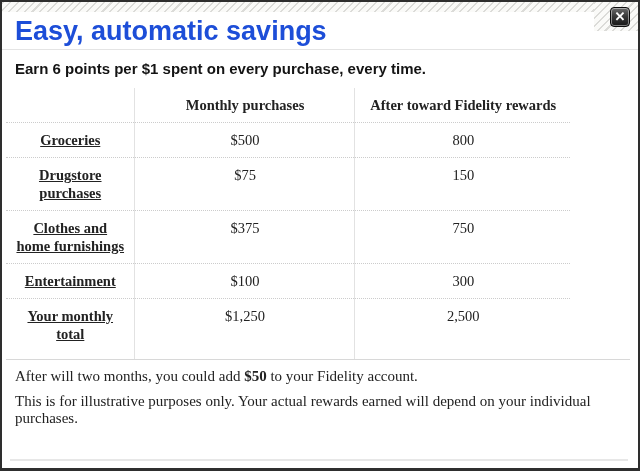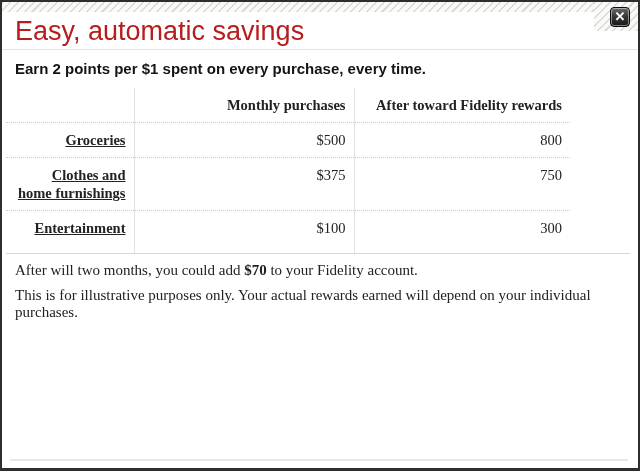--- a/index.html
+++ b/index.html
@@ -35,23 +35,23 @@
     border-radius: 4px;
     color: #ffffff;
     font-size: 13px; font-weight: bold; line-height: 18px;
     text-align: center;
     cursor: pointer;
     box-shadow: 0 0 0 1px rgba(255,255,255,0.45) inset;
   }
 
   .title {
     font-size: 27px;
-    font-weight: normal;
+    font-weight: bold;
     line-height: 32px;
-    color: #b91c1c;
+    color: #1d4ed8;
     margin: 3px 8px 0 13px;
     letter-spacing: 0px;
   }
   .title-divider {
     border: none;
     border-top: 1px solid #e4e4e4;
     margin-top: 2px;
   }
   .subtitle {
     font-size: 15px;
@@ -70,21 +70,21 @@
     width: 564px;
     font-family: "Liberation Serif", serif;
     font-size: 14.5px;
     color: #222222;
     table-layout: fixed;
   }
   col.c1 { width: 128px; }
   col.c2 { width: 220px; }
   col.c3 { width: 216px; }
   table.rewards th, table.rewards td {
-    text-align: right;
+    text-align: center;
     vertical-align: top;
     padding: 8px 8px 8px 10px;
     line-height: 18px;
     border-bottom: 1px dotted #cccccc;
   }
   table.rewards th.row-label { padding-left: 9px; text-decoration: underline; }
   table.rewards .v-border { border-right: 1px solid #e2e2e2; }
   table.rewards thead th { font-weight: bold; }
   table.rewards tbody th { font-weight: bold; }
   table.rewards tbody tr:last-child th,
@@ -114,21 +114,21 @@
 
   <div class="backdrop-strip"></div>
   <div class="backdrop-corner"></div>
 
   <div class="close-btn">✕</div>
 
   <h1 class="title">Easy, automatic savings</h1>
 
   <hr class="title-divider">
 
-  <h2 class="subtitle">Earn 2 points per $1 spent on every purchase, every time.</h2>
+  <h2 class="subtitle">Earn 6 points per $1 spent on every purchase, every time.</h2>
 
   <div class="table-wrap">
     <table class="rewards">
       <colgroup>
           <col class="c1">
           <col class="c2">
           <col class="c3">
         </colgroup>
       <thead>
         <tr>
@@ -138,36 +138,46 @@
         </tr>
       </thead>
       <tbody>
     <tr>
       <th class="v-border row-label" scope="row">Groceries</th>
       <td class="v-border">$500</td>
       <td>800</td>
     </tr>
 
 
+    <tr>
+      <th class="v-border row-label" scope="row">Drugstore purchases</th>
+      <td class="v-border">$75</td>
+      <td>150</td>
+    </tr>
 
     <tr>
       <th class="v-border row-label" scope="row">Clothes and home furnishings</th>
       <td class="v-border">$375</td>
       <td>750</td>
     </tr>
 
     <tr>
       <th class="v-border row-label" scope="row">Entertainment</th>
       <td class="v-border">$100</td>
       <td>300</td>
     </tr>
 
+    <tr>
+      <th class="v-border row-label" scope="row">Your monthly total</th>
+      <td class="v-border">$1,250</td>
+      <td>2,500</td>
+    </tr>
   </tbody>
     </table>
   </div>
 
-  <p class="footnote"><span>After will two months, you could add </span><b>$70</b><span> to your Fidelity account.</span></p>
+  <p class="footnote"><span>After will two months, you could add </span><b>$50</b><span> to your Fidelity account.</span></p>
 
   <p class="disclaimer">This is for illustrative purposes only. Your actual rewards earned will depend on your individual purchases.</p>
 
   <div class="bottom-rule"></div>
 
 </div>
 
 </body></html>

